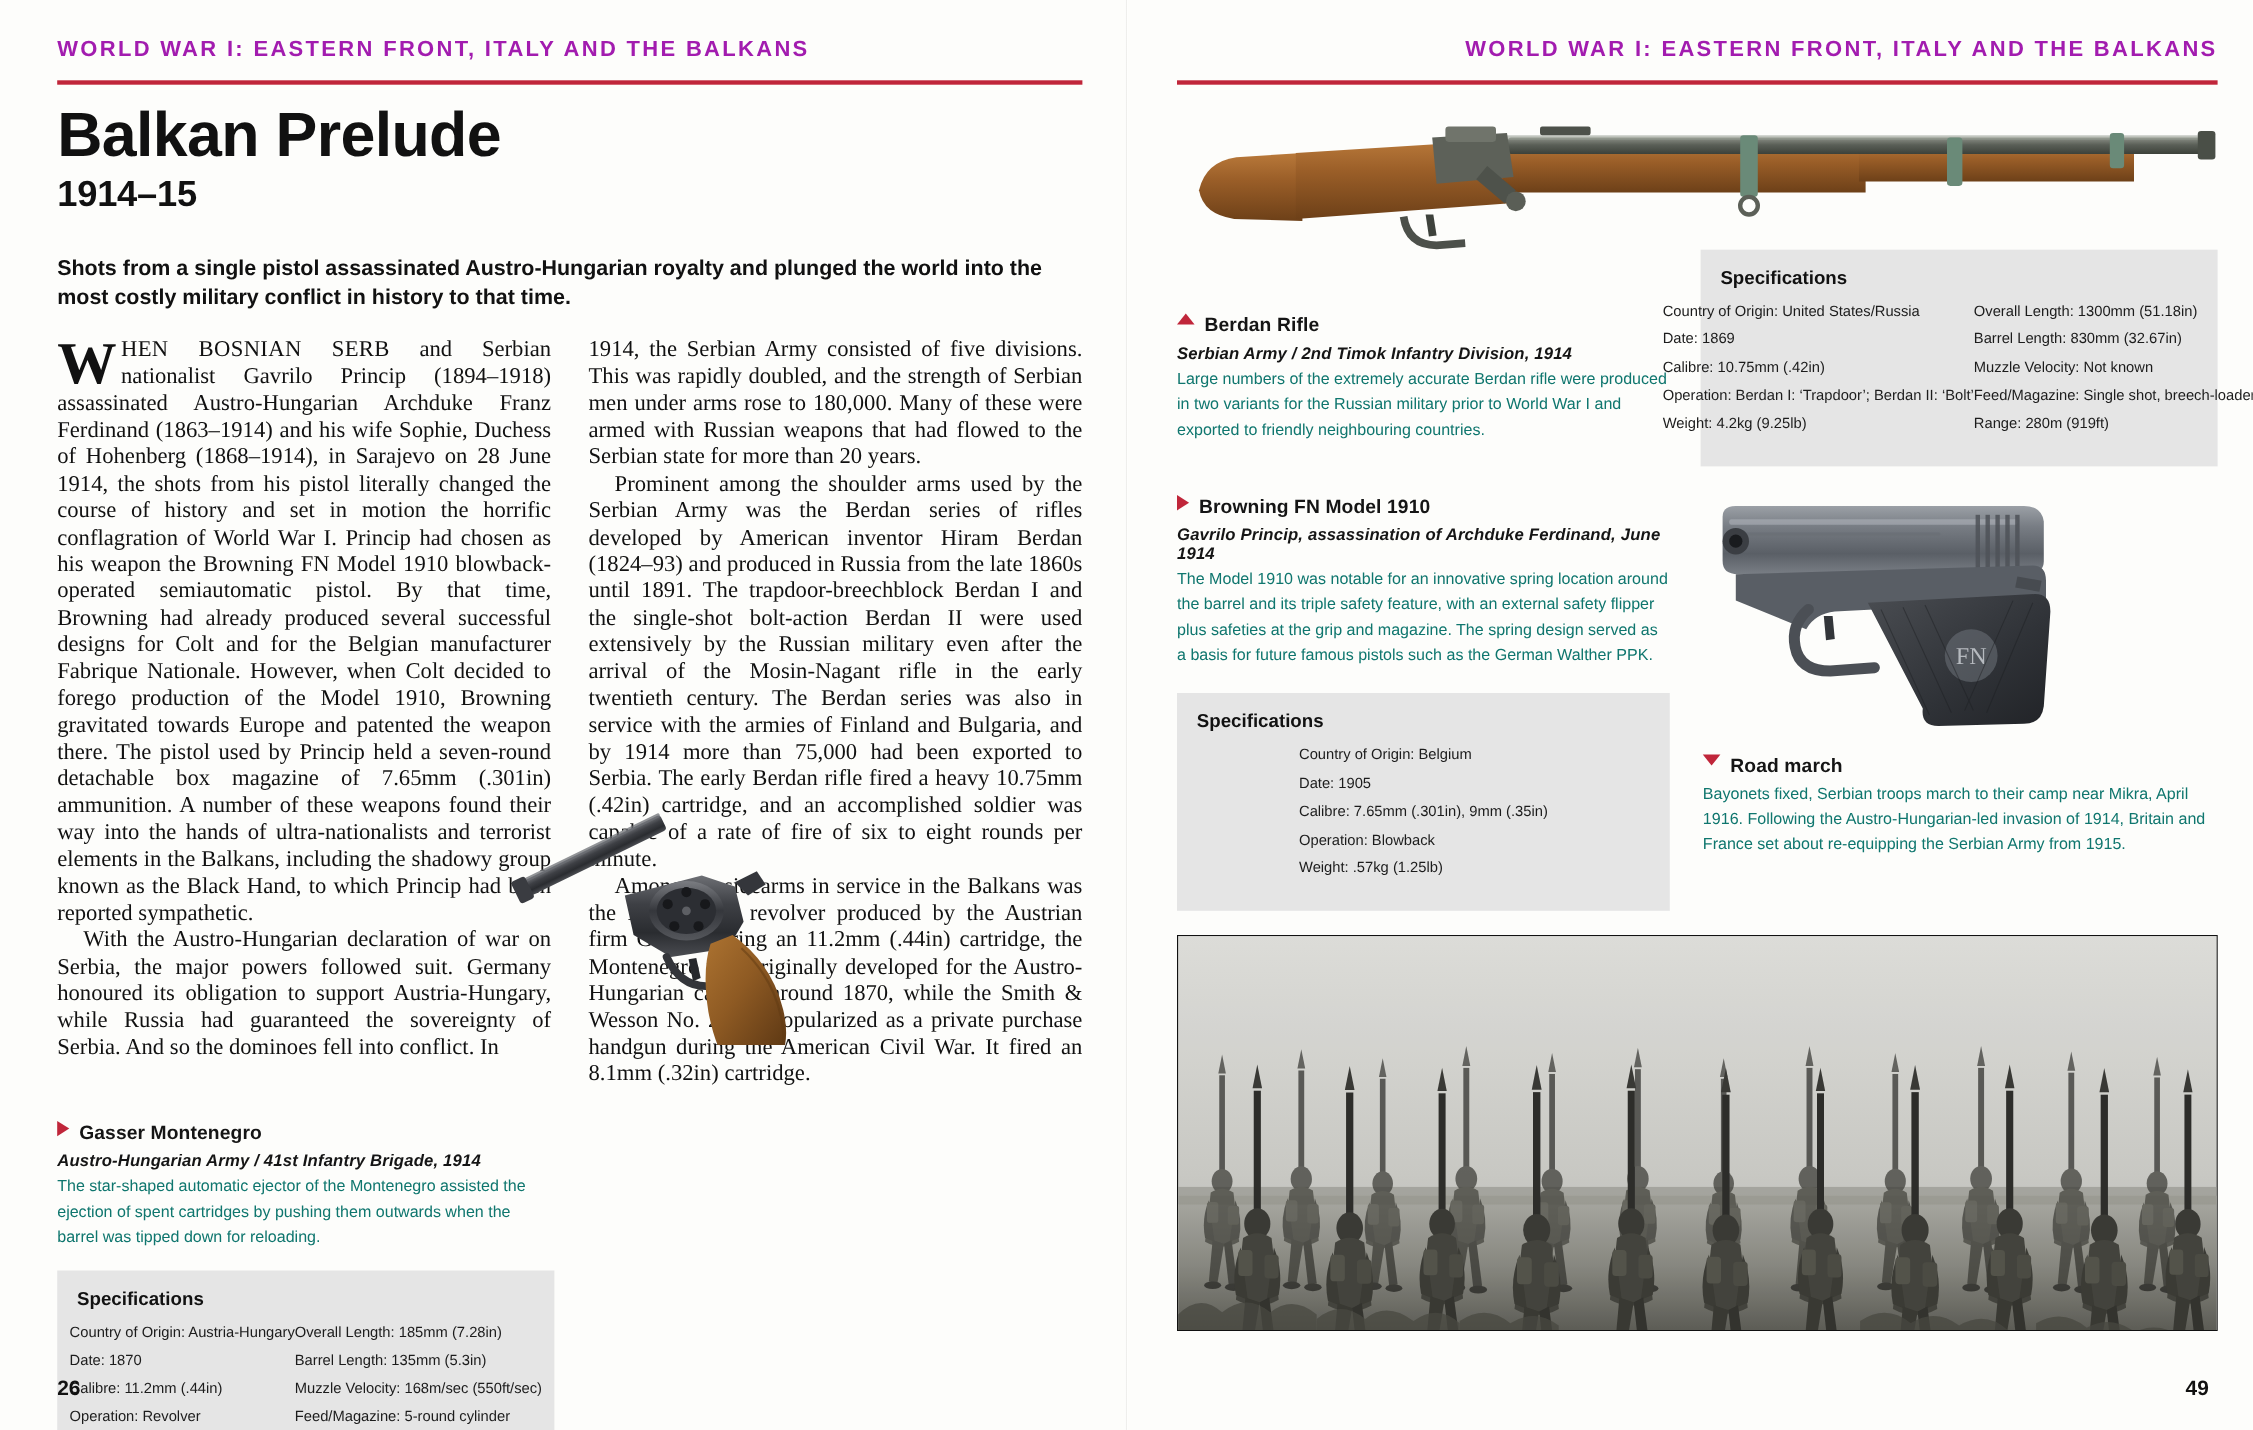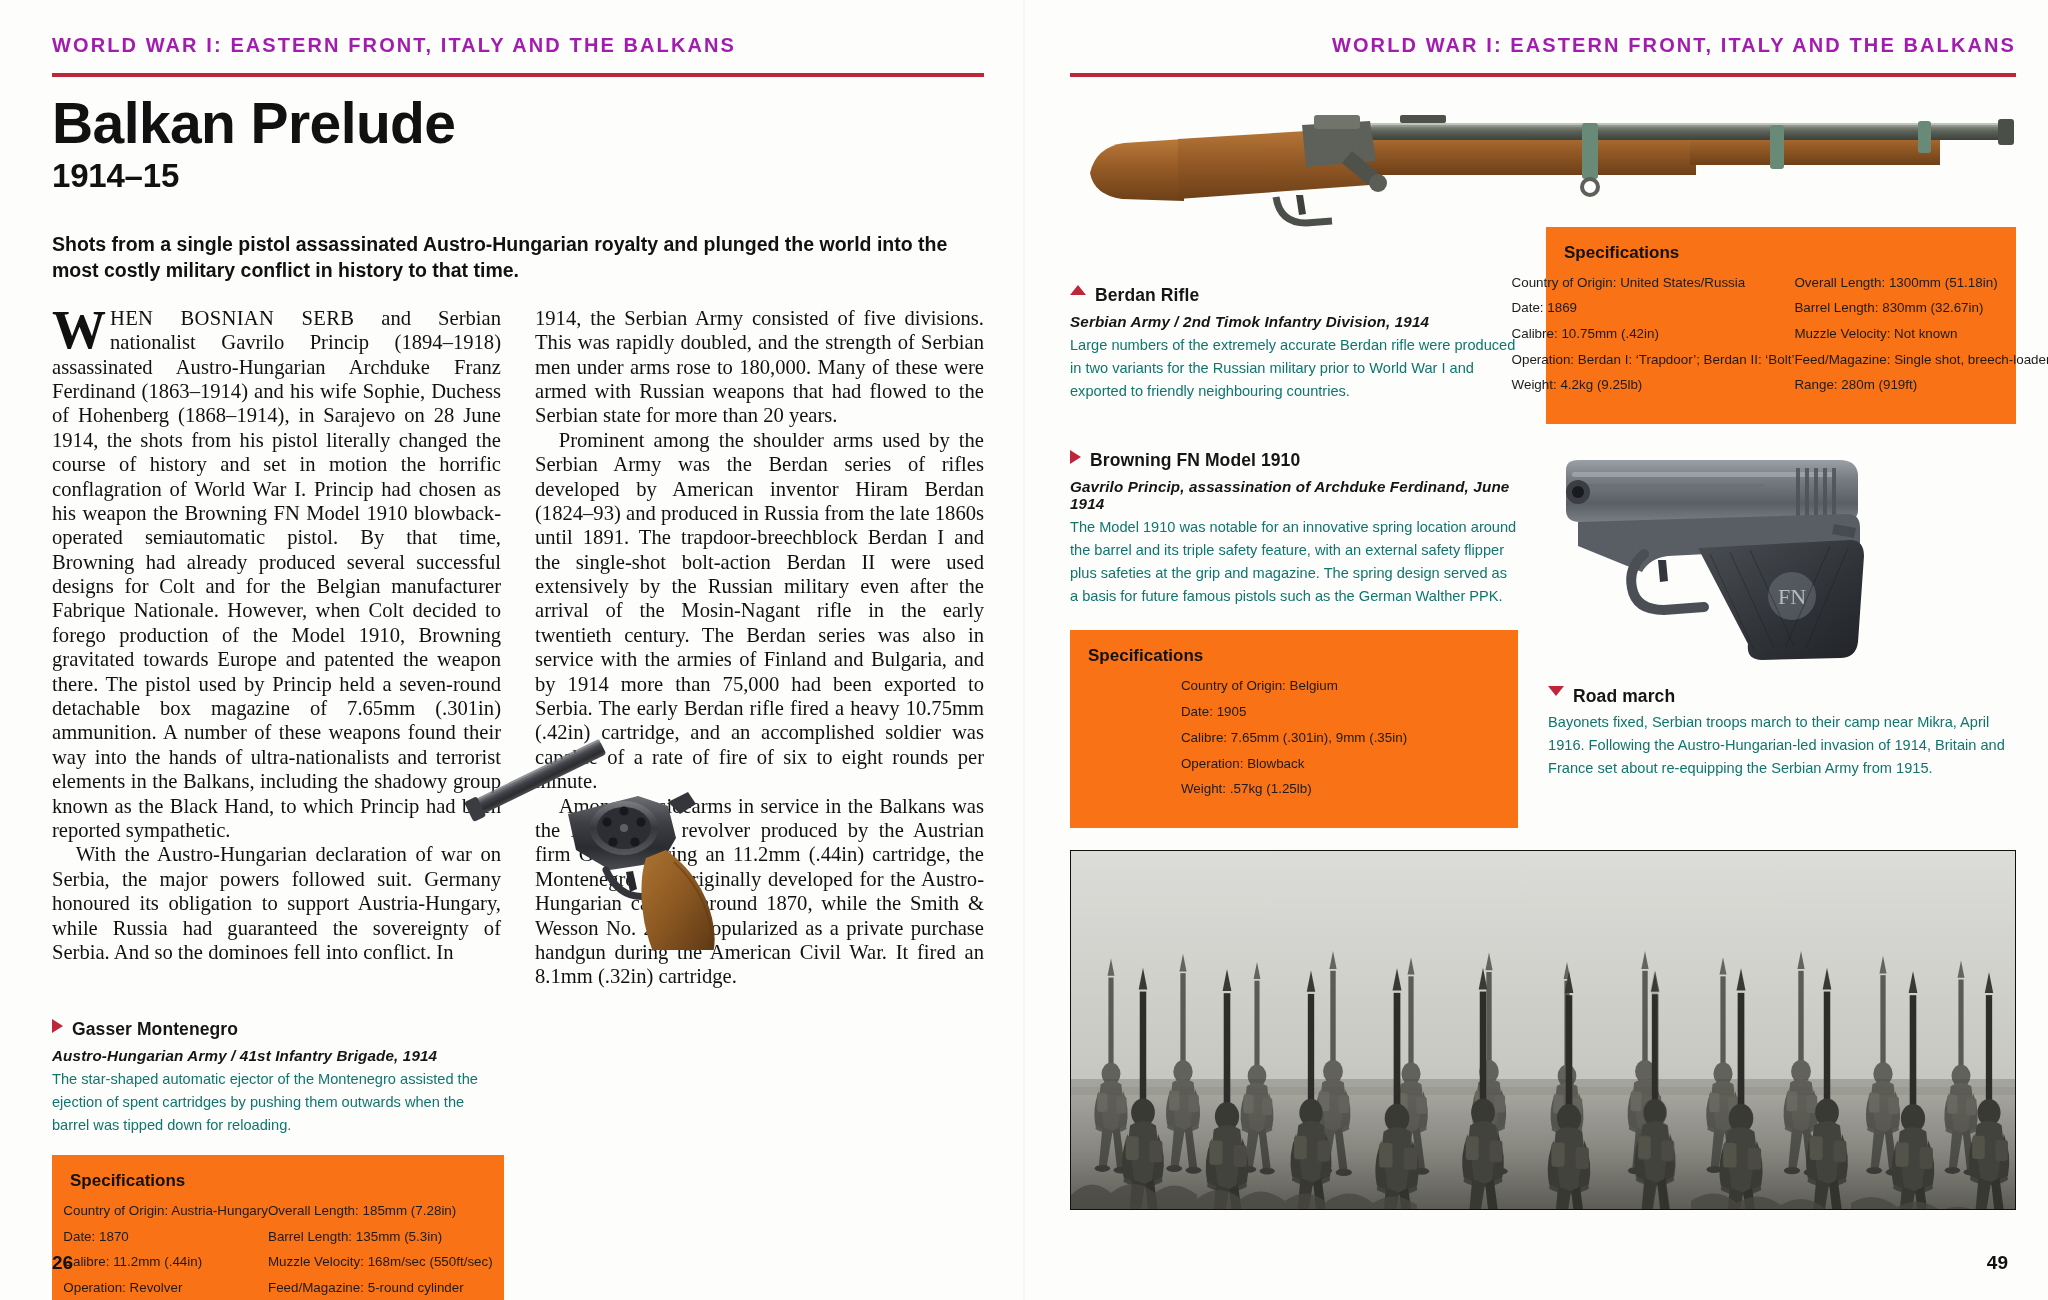--- a/index.html
+++ b/index.html
@@ -126,21 +126,21 @@
   .cap-body {
     font-family: "Liberation Sans", sans-serif;
     font-size: 14.6px;
     line-height: 1.58;
     color: #0f766e;
     margin-top: 4px;
   }
 
   
   .specs {
-    background: #f97316;
+    background: #e5e5e5;
     padding: 16px 18px 26px 18px;
   }
   .specs-title {
     font-family: "Liberation Sans", sans-serif;
     font-weight: 700;
     font-size: 17px;
     color: #111;
     margin-bottom: 7px;
   }
   .specs-grid { display: flex; justify-content: center; }

